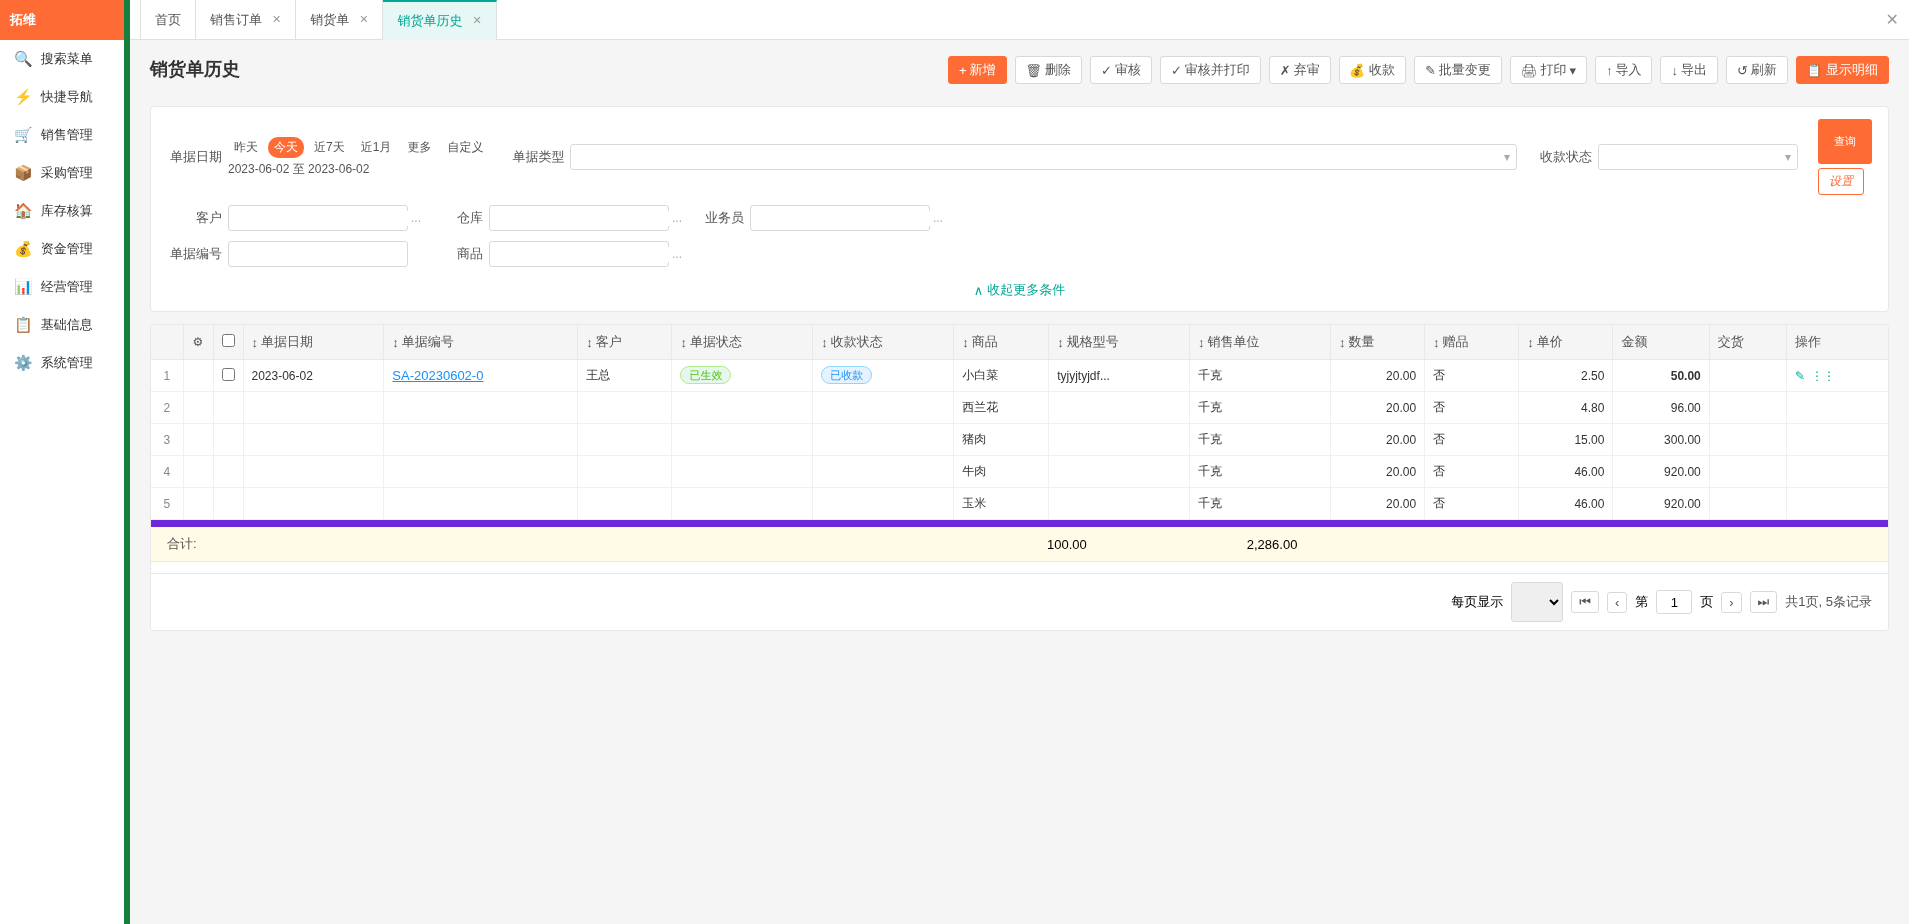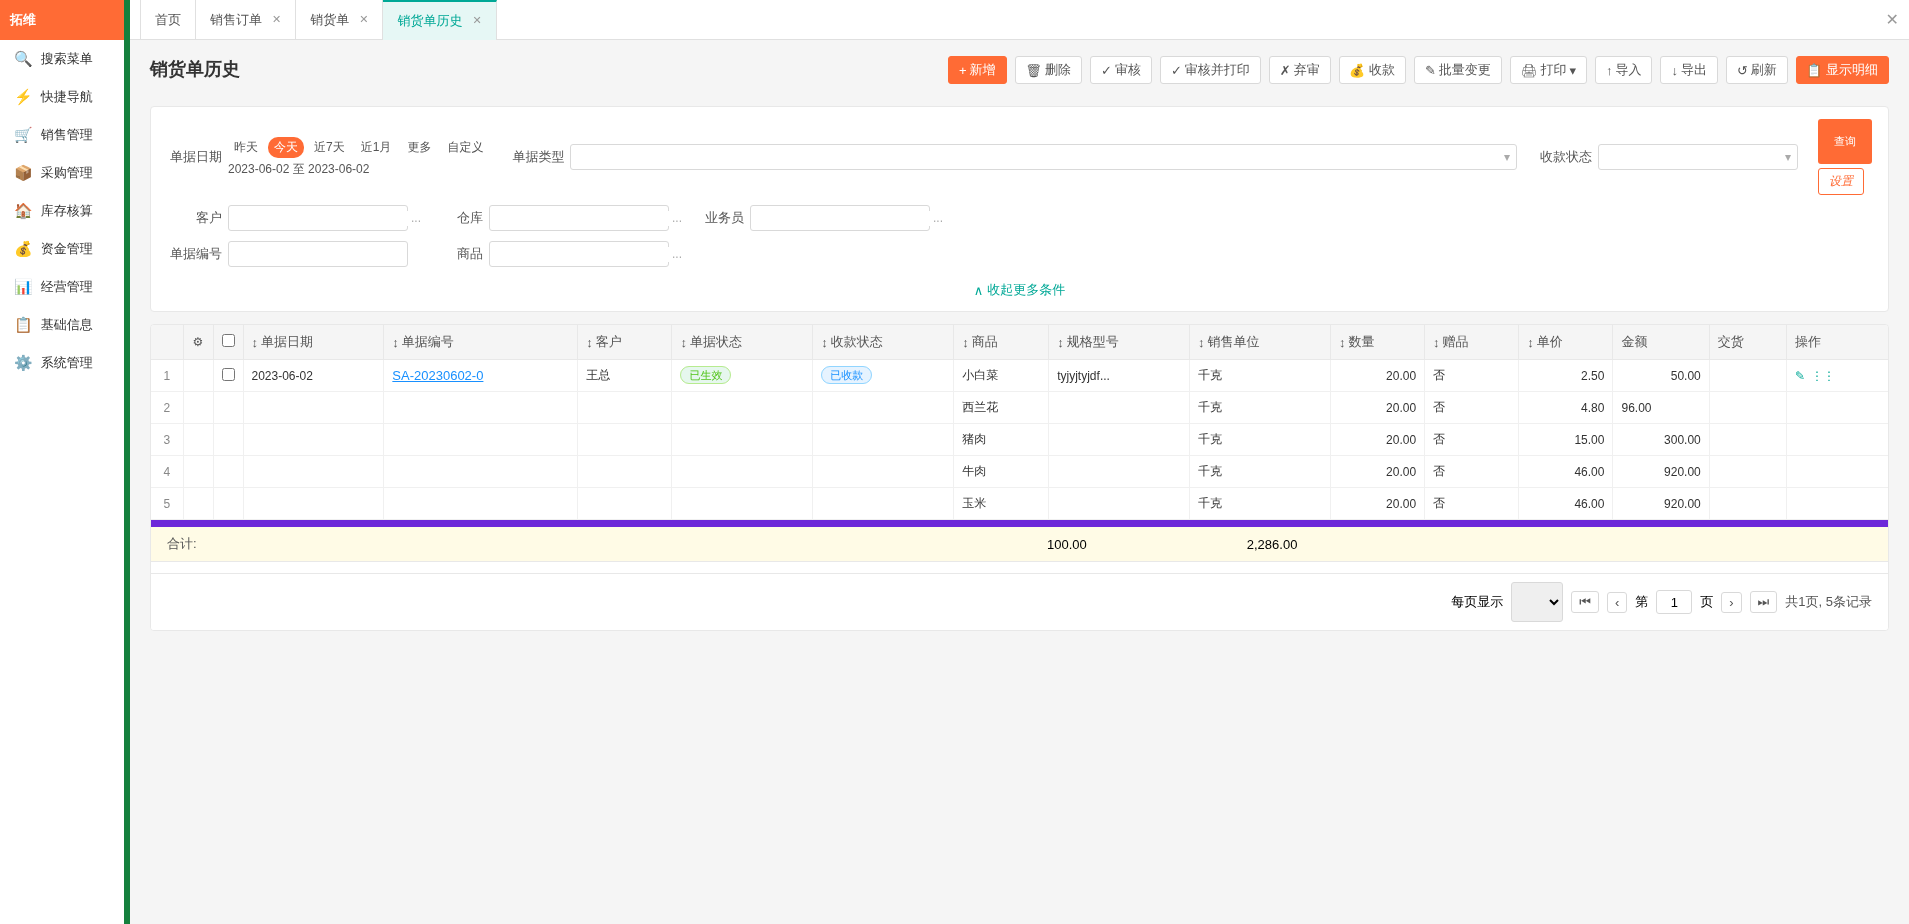--- a/index.html
+++ b/index.html
@@ -377,21 +377,21 @@
       <td><a class="link-text">SA-20230602-0</a></td>
       <td>王总</td>
       <td><span class="badge badge-green">已生效</span></td>
       <td><span class="badge badge-blue">已收款</span></td>
       <td>小白菜</td>
       <td>tyjyjtyjdf...</td>
       <td>千克</td>
       <td style="text-align:right;">20.00</td>
       <td>否</td>
       <td style="text-align:right;">2.50</td>
-      <td style="text-align:right;">50.00</td>
+      <td style="text-align:right;font-weight:bold;">50.00</td>
       <td></td>
       <td>
                 <div class="action-btns">
                   <span class="action-btn">✎</span>
                   <span class="action-btn">⋮⋮</span>
                 </div>
               </td>
     </tr>
             <tr>
               <td class="row-num">2</td>
@@ -401,21 +401,21 @@
       <td></td>
       <td></td>
       <td></td>
       <td></td>
       <td>西兰花</td>
       <td></td>
       <td>千克</td>
       <td style="text-align:right;">20.00</td>
       <td>否</td>
       <td style="text-align:right;">4.80</td>
-      <td style="text-align:left;">96.00</td>
+      <td style="text-align:right;">96.00</td>
       <td></td>
       <td></td>
     </tr>
             <tr>
               <td class="row-num">3</td>
       <td></td>
       <td class="checkbox-col"></td>
       <td></td>
       <td></td>
       <td></td>

